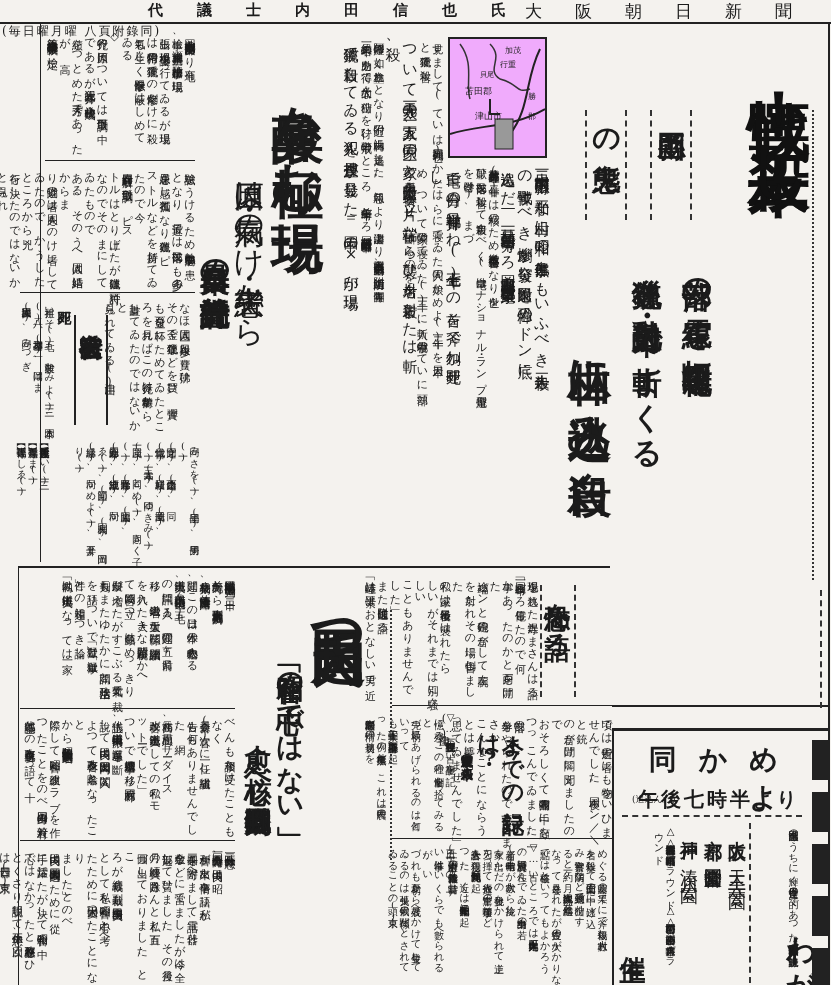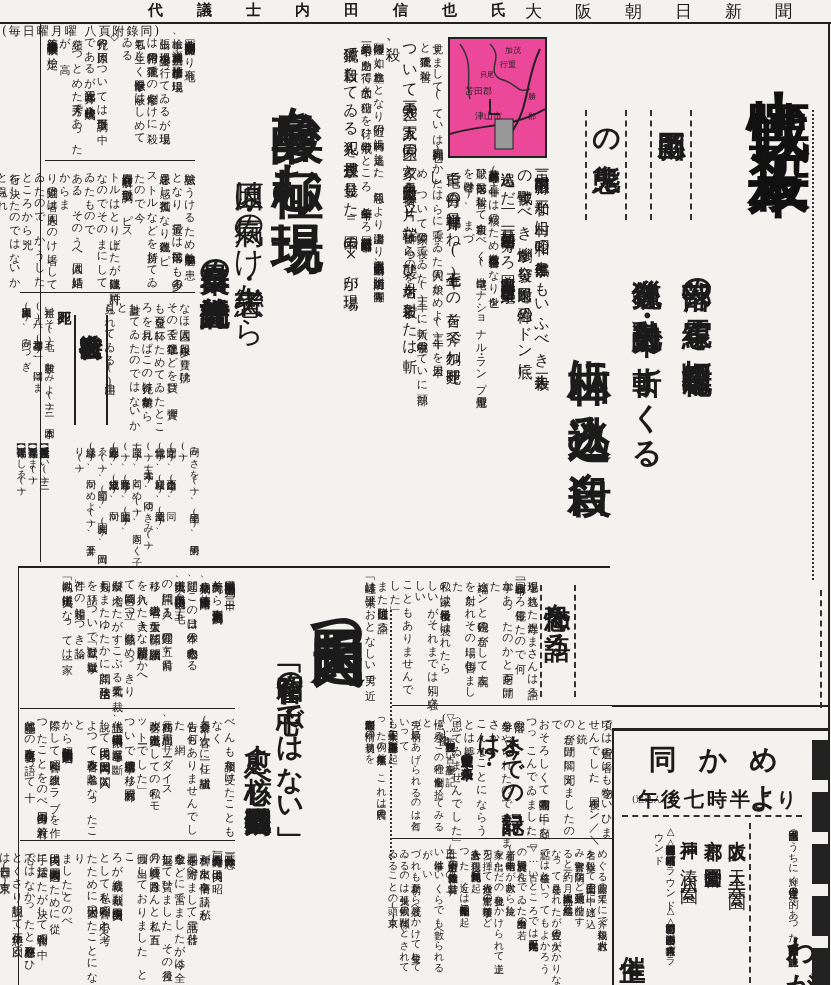--- a/index.html
+++ b/index.html
@@ -30,21 +30,21 @@
   .body-text { font-size:15px; line-height:17px; letter-spacing:1px; }
   .small-text { font-size:11px; line-height:12.5px; letter-spacing:0.5px; }
   .tiny-text { font-size:10px; line-height:11.5px; }
 
   .hl-mid { font-size:52px; font-weight:900; line-height:56px; letter-spacing:-1px; }
   .hl-midsub { font-size:30px; line-height:34px; }
   .hl-midsub2 { font-size:30px; font-weight:bold; line-height:34px; }
 
   .victim-title { font-size:24px; font-weight:bold; line-height:26px; border-left:2px solid #222; border-right:2px solid #222; padding:0 2px; }
 
-  .map { position:absolute; left:448px; top:37px; width:95px; height:117px; border:2px solid #222; background:#ec4899; }
+  .map { position:absolute; left:448px; top:37px; width:95px; height:117px; border:2px solid #222; background:#f0abfc; }
 
   .hl-uchida { font-size:56px; font-weight:900; line-height:60px; }
   .hl-uchida-sub { font-size:27px; font-weight:bold; line-height:30px; }
 
   .hl-kyofu { font-size:26px; font-weight:bold; line-height:28px; border-left:2px dashed #333; border-right:2px dashed #333; padding:0 2px; }
   .hl-record { font-size:22px; font-weight:bold; line-height:24px; }
 
   .ad-box { position:absolute; left:612px; top:728px; width:196px; height:257px; border-left:2px solid #222; border-top:3px solid #222; }
   .ad-title { font-size:28px; font-weight:bold; letter-spacing:22px; direction:rtl; }
   .ad-time { font-size:20px; font-weight:bold; letter-spacing:3px; direction:rtl; }

